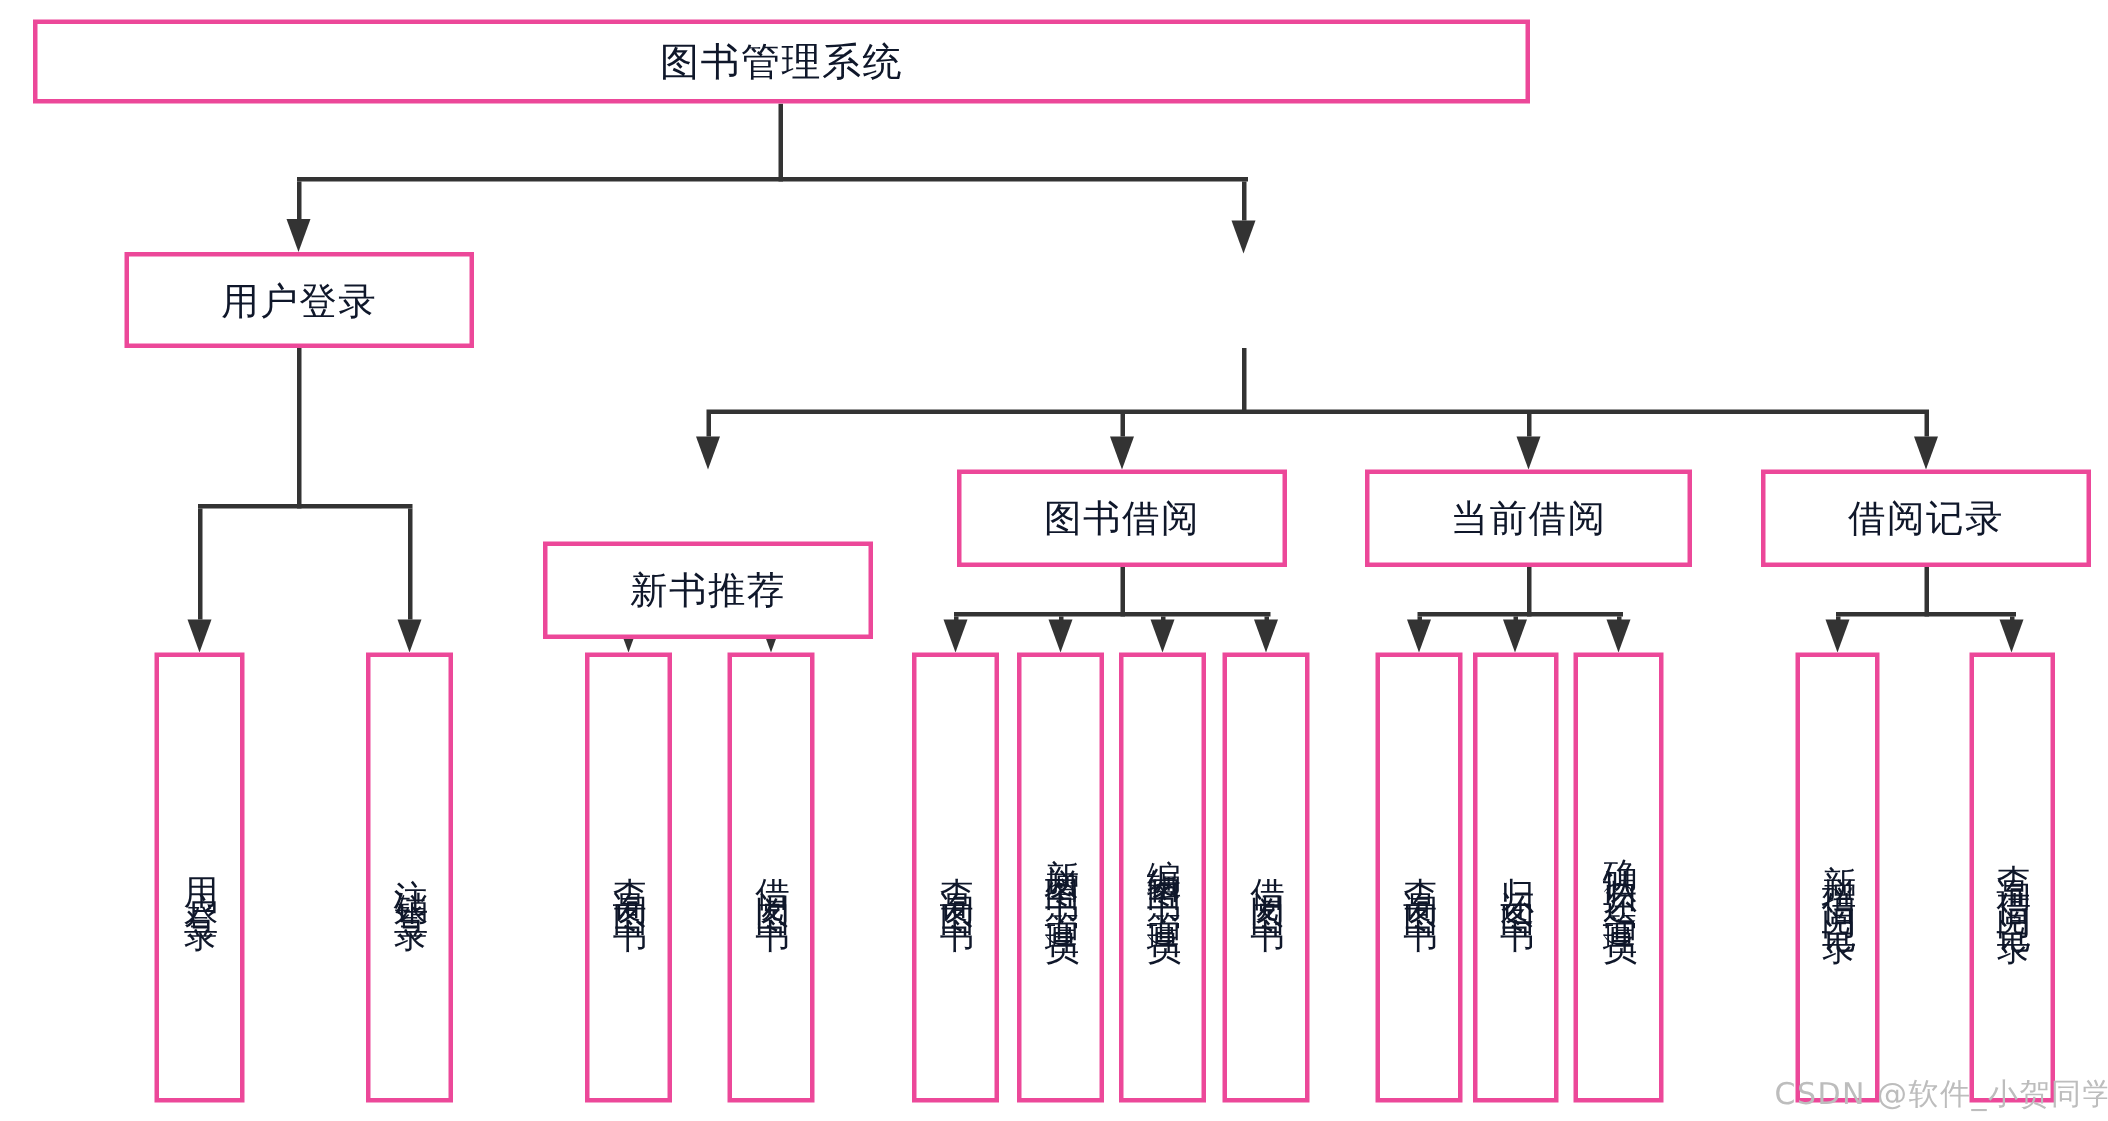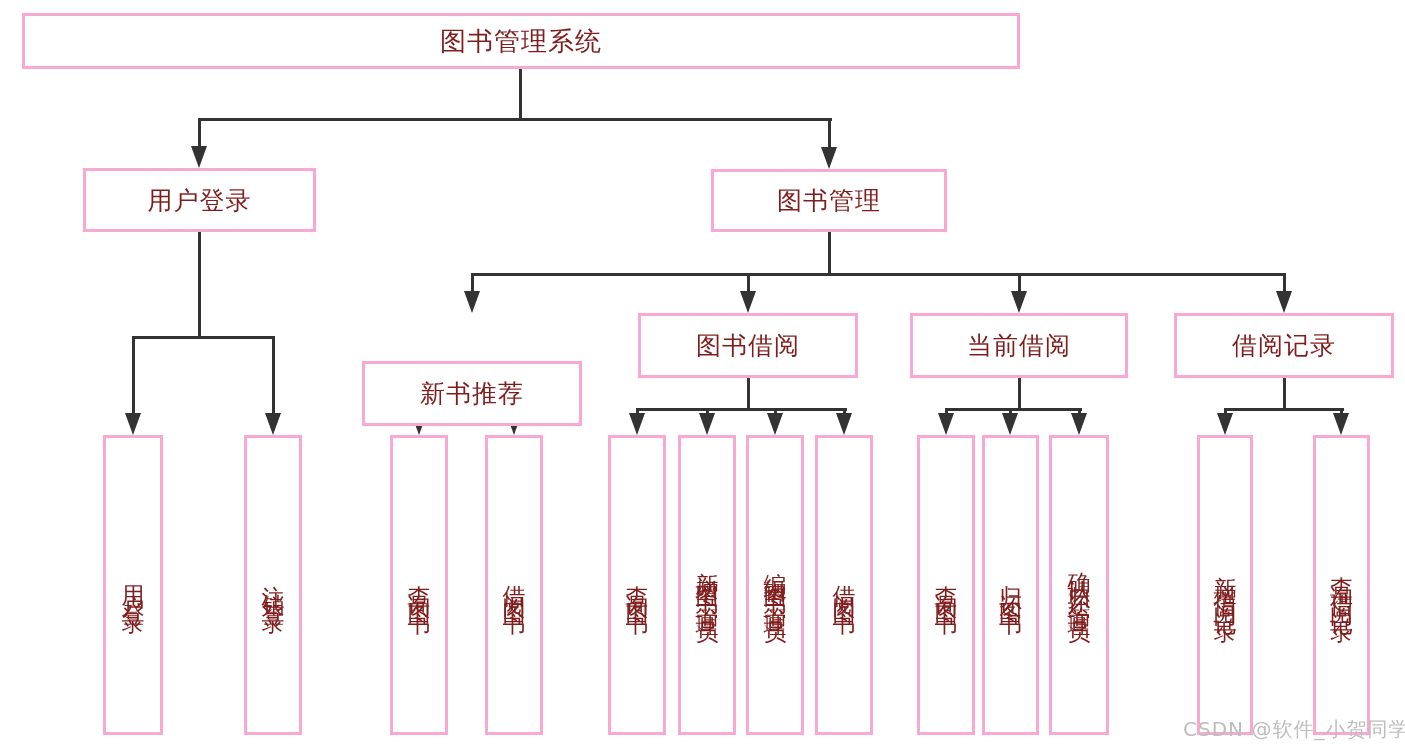--- a/index.html
+++ b/index.html
@@ -7,23 +7,23 @@
   #canvas {
     position: relative;
     width: 1405px;
     height: 747px;
     background: #ffffff;
     overflow: hidden;
   }
   .node {
     position: absolute;
     box-sizing: border-box;
-    border: 3px solid #f9a8d4;
+    border: 3px solid #ec4899;
     background: #ffffff;
-    color: #7f1d1d;
+    color: #0f172a;
     display: flex;
     align-items: center;
     justify-content: center;
     text-align: center;
     font-size: 25px;
     letter-spacing: 1px;
   }
   .leaf {
     writing-mode: vertical-rl;
     text-orientation: mixed;
@@ -111,21 +111,20 @@
   <div class="vl" style="left:1283px; top:378px; height:33px;"></div>
   <div class="hl" style="left:1224px; top:408px; width:120px;"></div>
   <div class="vl" style="left:1224px; top:411px; height:4px;"></div>
   <div class="arr" style="left:1217px; top:413px;"></div>
   <div class="vl" style="left:1340px; top:411px; height:4px;"></div>
   <div class="arr" style="left:1333px; top:413px;"></div>
 
   <div class="node" style="left:22px; top:13px; width:998px; height:56px; font-size:26px;">图书管理系统</div>
 
   <div class="node" style="left:83px; top:168px; width:233px; height:64px;">用户登录</div>
-  <div class="node" style="left:711px; top:169px; width:236px; height:63px;">图书管理</div>
 
   <div class="node" style="left:362px; top:313px; width:220px; height:65px;margin-top:48px;">新书推荐</div>
   <div class="node" style="left:910px; top:313px; width:218px; height:65px;">当前借阅</div>
   <div class="node" style="left:638px; top:313px; width:220px; height:65px;">图书借阅</div>
   <div class="node" style="left:1174px; top:313px; width:220px; height:65px;">借阅记录</div>
 
   <div class="node leaf" style="left:103px; top:435px; width:60px; height:300px;">用户登录</div>
   <div class="node leaf" style="left:244px; top:435px; width:58px; height:300px;">注销登录</div>
 
   <div class="node leaf" style="left:390px; top:435px; width:58px; height:300px;">查询图书</div>

